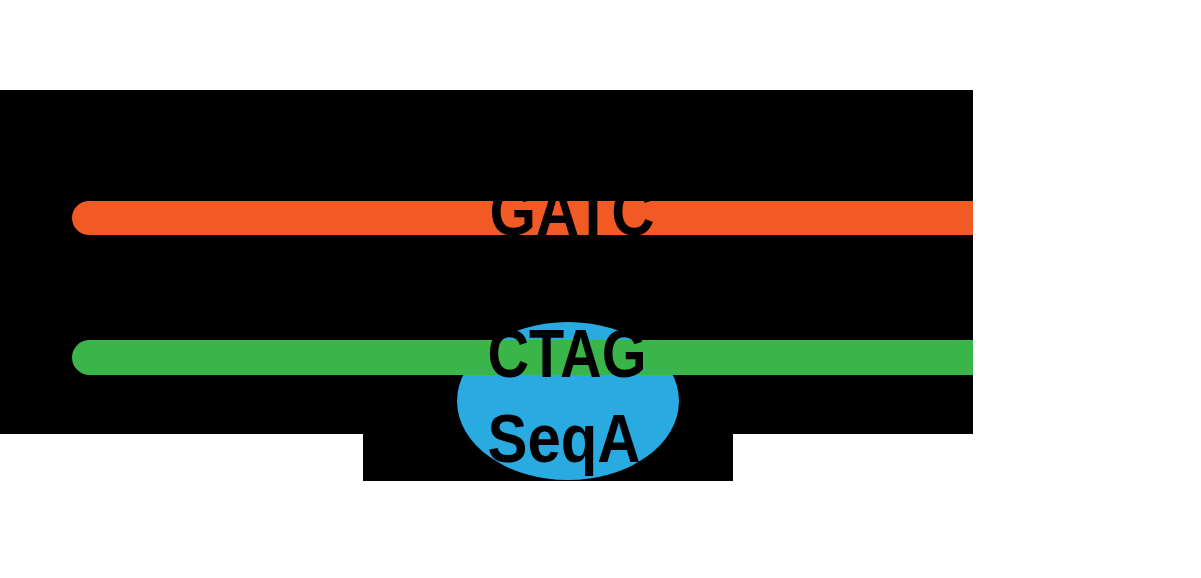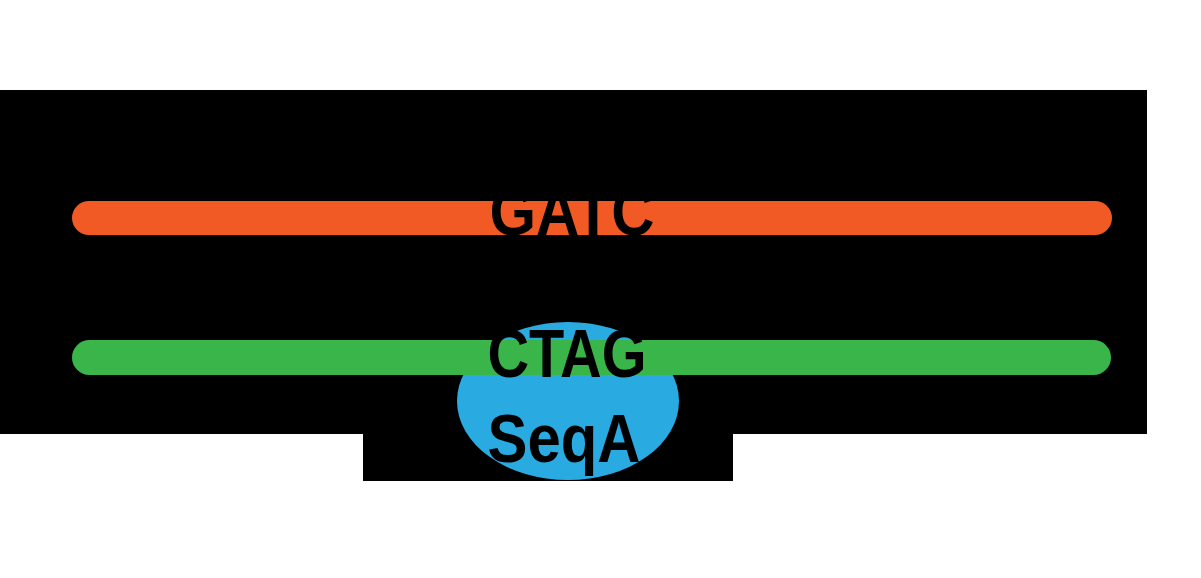--- a/index.html
+++ b/index.html
@@ -2,21 +2,21 @@
 <html style="--page: #FFFFFF; --band: #000000; --top-strand: #F15A24; --bottom-strand: #39B54A; --protein: #29ABE2; --label-text: #000000;"><head>
 <meta charset="utf-8">
 <style>
   html, body {
     margin: 0;
     padding: 0;
     background: #ffffff;
   }
   .stage {
     position: relative;
-    width: 1147px;
+    width: 973px;
     height: 578px;
     background: var(--page, #ffffff);
     overflow: hidden;
     font-family: "Liberation Sans", sans-serif;
   }
   svg.figure {
     position: absolute;
     left: 0;
     top: 0;
     display: block;

